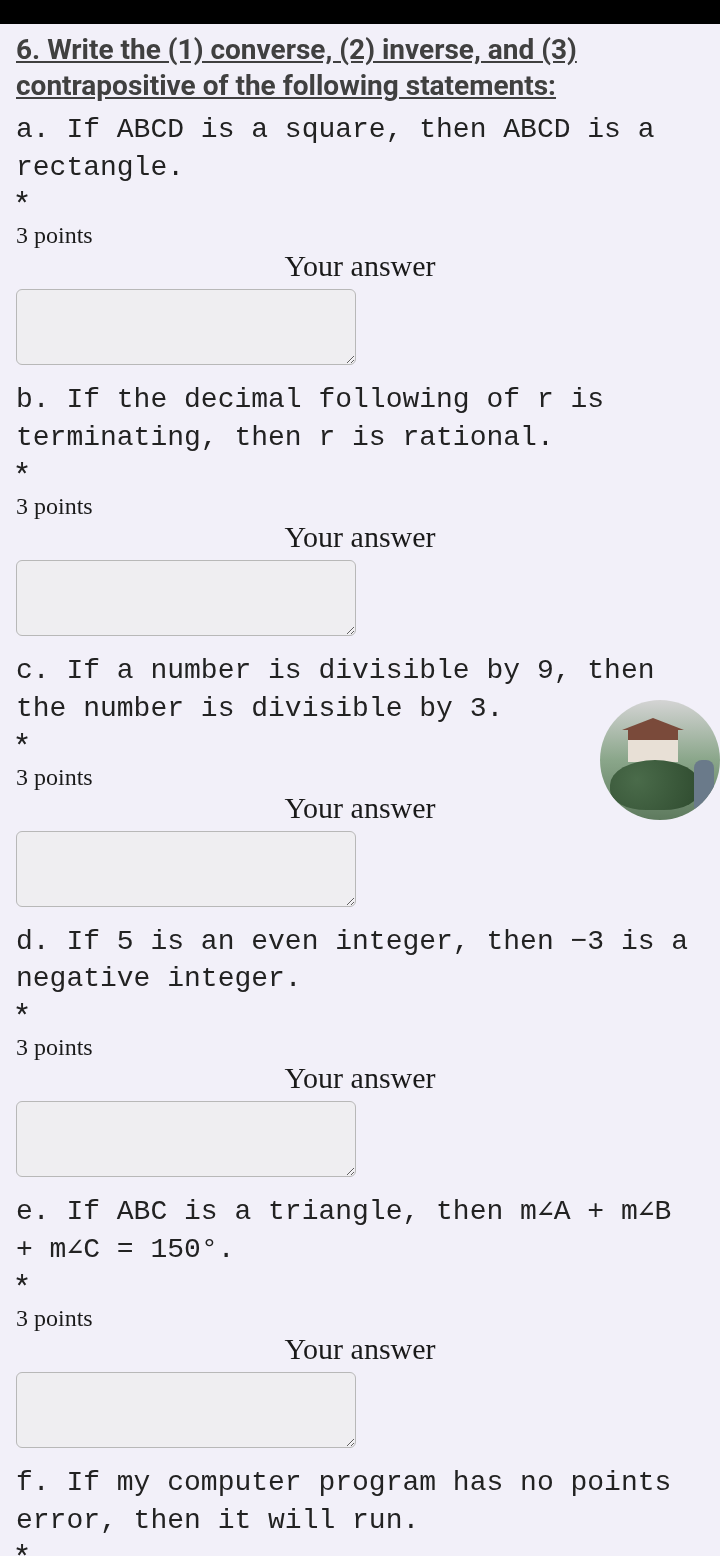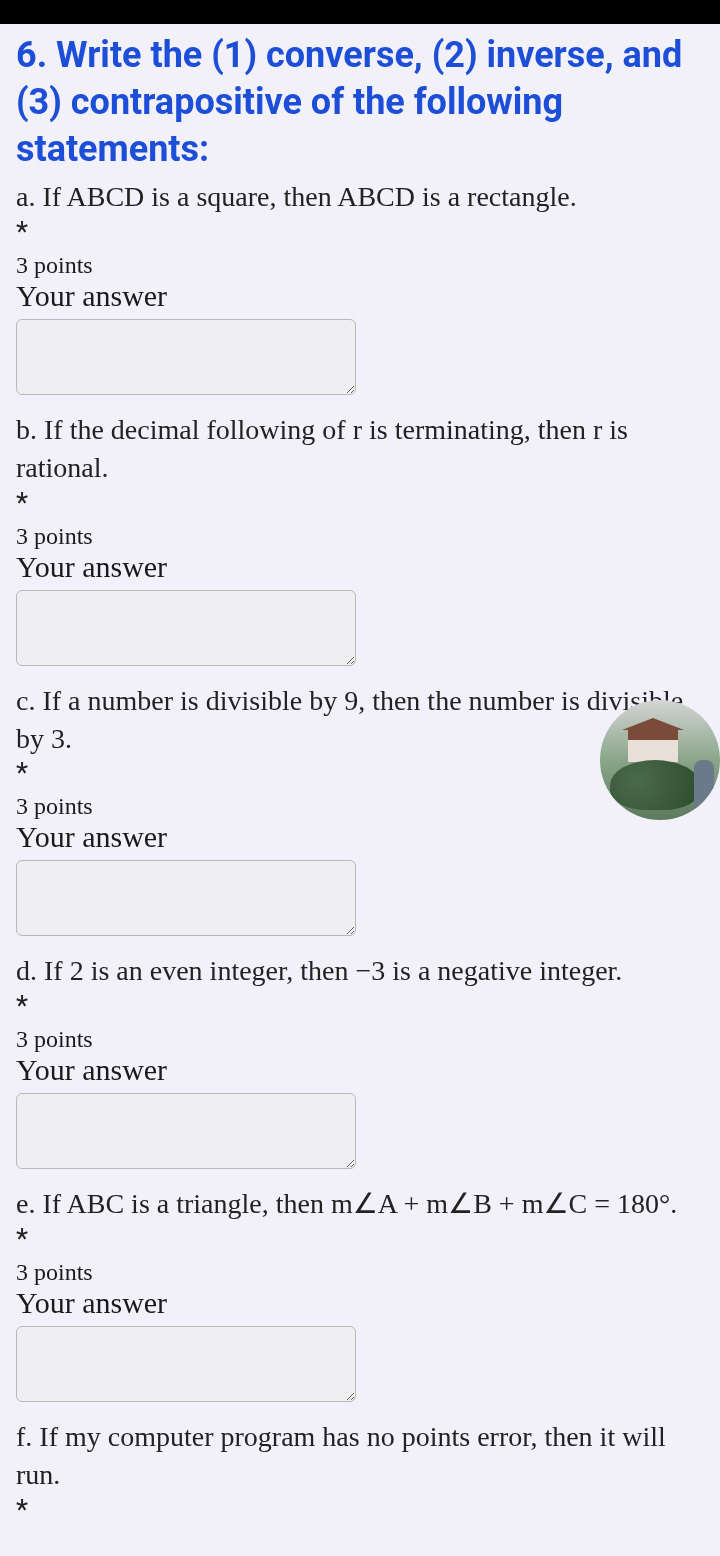--- a/index.html
+++ b/index.html
@@ -13,30 +13,31 @@
     background: #000;
     height: 24px;
     width: 100%;
   }
   .content {
     padding: 8px 16px 10px 16px;
   }
   .heading {
     font-family: -apple-system, 'Segoe UI', Roboto, Arial, sans-serif;
     font-weight: 700;
-    font-size: 36px;
+    font-size: 28px;
     line-height: 1.3;
     margin-bottom: 6px;
-    color: #1d4ed8;
+    color: #404040;
+    text-decoration: underline;
   }
   .question-block {
     margin-bottom: 10px;
   }
   .prompt-text {
-    font-family: Liberation Serif, serif;
+    font-family: Liberation Mono, monospace;
     font-size: 28px;
     line-height: 1.35;
     color: #222;
     margin-bottom: 2px;
   }
   .required-mark {
     font-family: -apple-system, 'Segoe UI', Roboto, Arial, sans-serif;
     font-size: 28px;
     color: #222;
     line-height: 1;
@@ -46,20 +47,21 @@
     font-family: Georgia, 'Times New Roman', serif;
     font-size: 24px;
     color: #1a1a1a;
     margin-bottom: 0px;
   }
   .answer-label {
     font-family: Georgia, 'Times New Roman', serif;
     font-size: 30px;
     color: #1a1a1a;
     margin-bottom: 6px;
+    text-align: center;
   }
   .answer-field {
     width: 340px;
     height: 76px;
     background: #efeef1;
     border: 1px solid #b8b8b8;
     border-radius: 6px;
     resize: both;
     font-size: 20px;
     padding: 8px;
@@ -142,29 +144,29 @@
 
   <div class="question-block">
     <div class="prompt-text">c. If a number is divisible by 9, then the number is divisible by 3.</div>
     <div class="required-mark">*</div>
     <div class="points">3 points</div>
     <div class="answer-label">Your answer</div>
     <textarea class="answer-field" style=""></textarea>
   </div>
 
   <div class="question-block">
-    <div class="prompt-text">d. If 2 is an even integer, then −3 is a negative integer.</div>
+    <div class="prompt-text">d. If 5 is an even integer, then −3 is a negative integer.</div>
     <div class="required-mark">*</div>
     <div class="points">3 points</div>
     <div class="answer-label">Your answer</div>
     <textarea class="answer-field" style=""></textarea>
   </div>
 
   <div class="question-block">
-    <div class="prompt-text">e. If ABC is a triangle, then m∠A +  m∠B + m∠C = 180°.</div>
+    <div class="prompt-text">e. If ABC is a triangle, then m∠A +  m∠B + m∠C = 150°.</div>
     <div class="required-mark">*</div>
     <div class="points">3 points</div>
     <div class="answer-label">Your answer</div>
     <textarea class="answer-field" style=""></textarea>
   </div>
 
   <div class="question-block">
     <div class="prompt-text">f. If my computer program has no points error, then it will run.</div>
     <div class="required-mark">*</div>
   </div>

